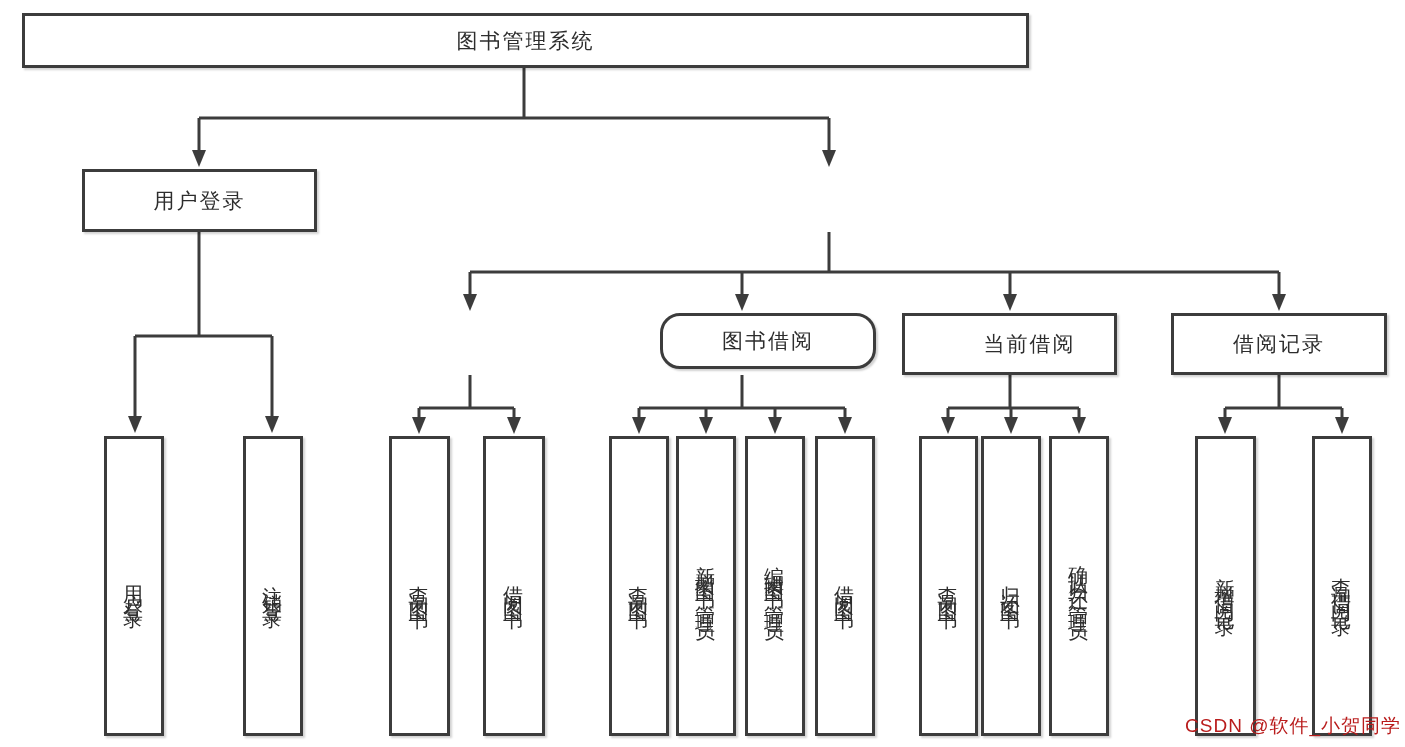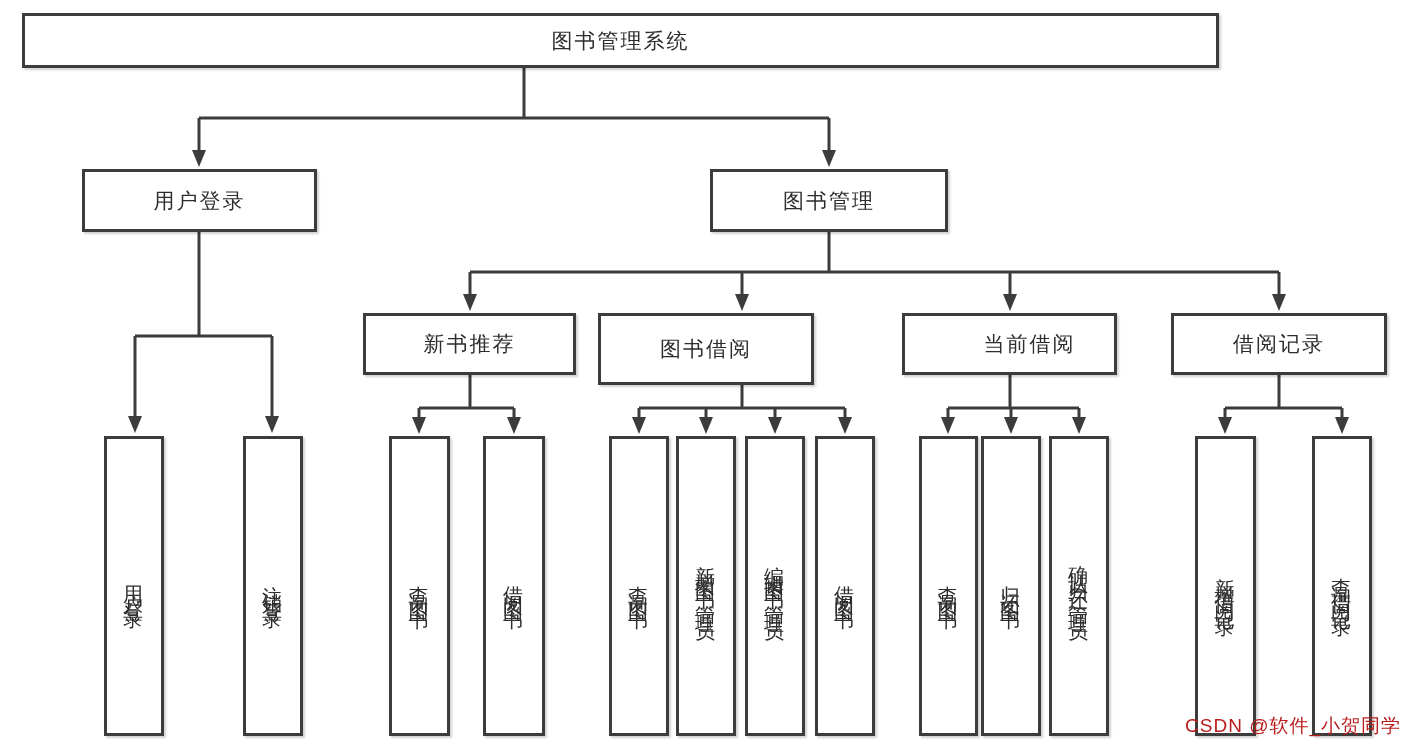--- a/index.html
+++ b/index.html
@@ -56,27 +56,25 @@
       <polygon points="768,417 782,417 775,434"></polygon>
       <polygon points="838,417 852,417 845,434"></polygon>
       <polygon points="941,417 955,417 948,434"></polygon>
       <polygon points="1004,417 1018,417 1011,434"></polygon>
       <polygon points="1072,417 1086,417 1079,434"></polygon>
       <polygon points="1218,417 1232,417 1225,434"></polygon>
       <polygon points="1335,417 1349,417 1342,434"></polygon>
     </g>
   </svg>
 
-  <div class="box" style="left:22px;top:13px;width:1197px;height:55px;">图书管理系统</div>
+  <div class="box" style="left:22px;top:13px;width:1007px;height:55px;">图书管理系统</div>
 
   <div class="box" style="left:82px;top:169px;width:235px;height:63px;">用户登录</div>
-  <div class="box" style="left:710px;top:169px;width:238px;height:63px;">图书管理</div>
 
-  <div class="box" style="left:363px;top:313px;width:213px;height:62px;">新书推荐</div>
-  <div class="box" style="left:598px;top:313px;width:216px;height:72px;">图书借阅</div>
+  <div class="box" style="left:660px;top:313px;width:216px;height:56px;border-radius:20px;">图书借阅</div>
   <div class="box" style="left:902px;top:313px;width:215px;height:62px;padding-left:40px;">当前借阅</div>
   <div class="box" style="left:1171px;top:313px;width:216px;height:62px;">借阅记录</div>
 
   <div class="box vbox" style="left:104px;top:436px;width:60px;height:300px;">用户登录</div>
   <div class="box vbox" style="left:243px;top:436px;width:60px;height:300px;">注销登录</div>
   <div class="box vbox" style="left:389px;top:436px;width:61px;height:300px;">查询图书</div>
   <div class="box vbox" style="left:483px;top:436px;width:62px;height:300px;">借阅图书</div>
   <div class="box vbox" style="left:609px;top:436px;width:60px;height:300px;">查询图书</div>
   <div class="box vbox" style="left:676px;top:436px;width:60px;height:300px;">新增图书（管理员）</div>
   <div class="box vbox" style="left:745px;top:436px;width:60px;height:300px;">编辑图书（管理员）</div>

